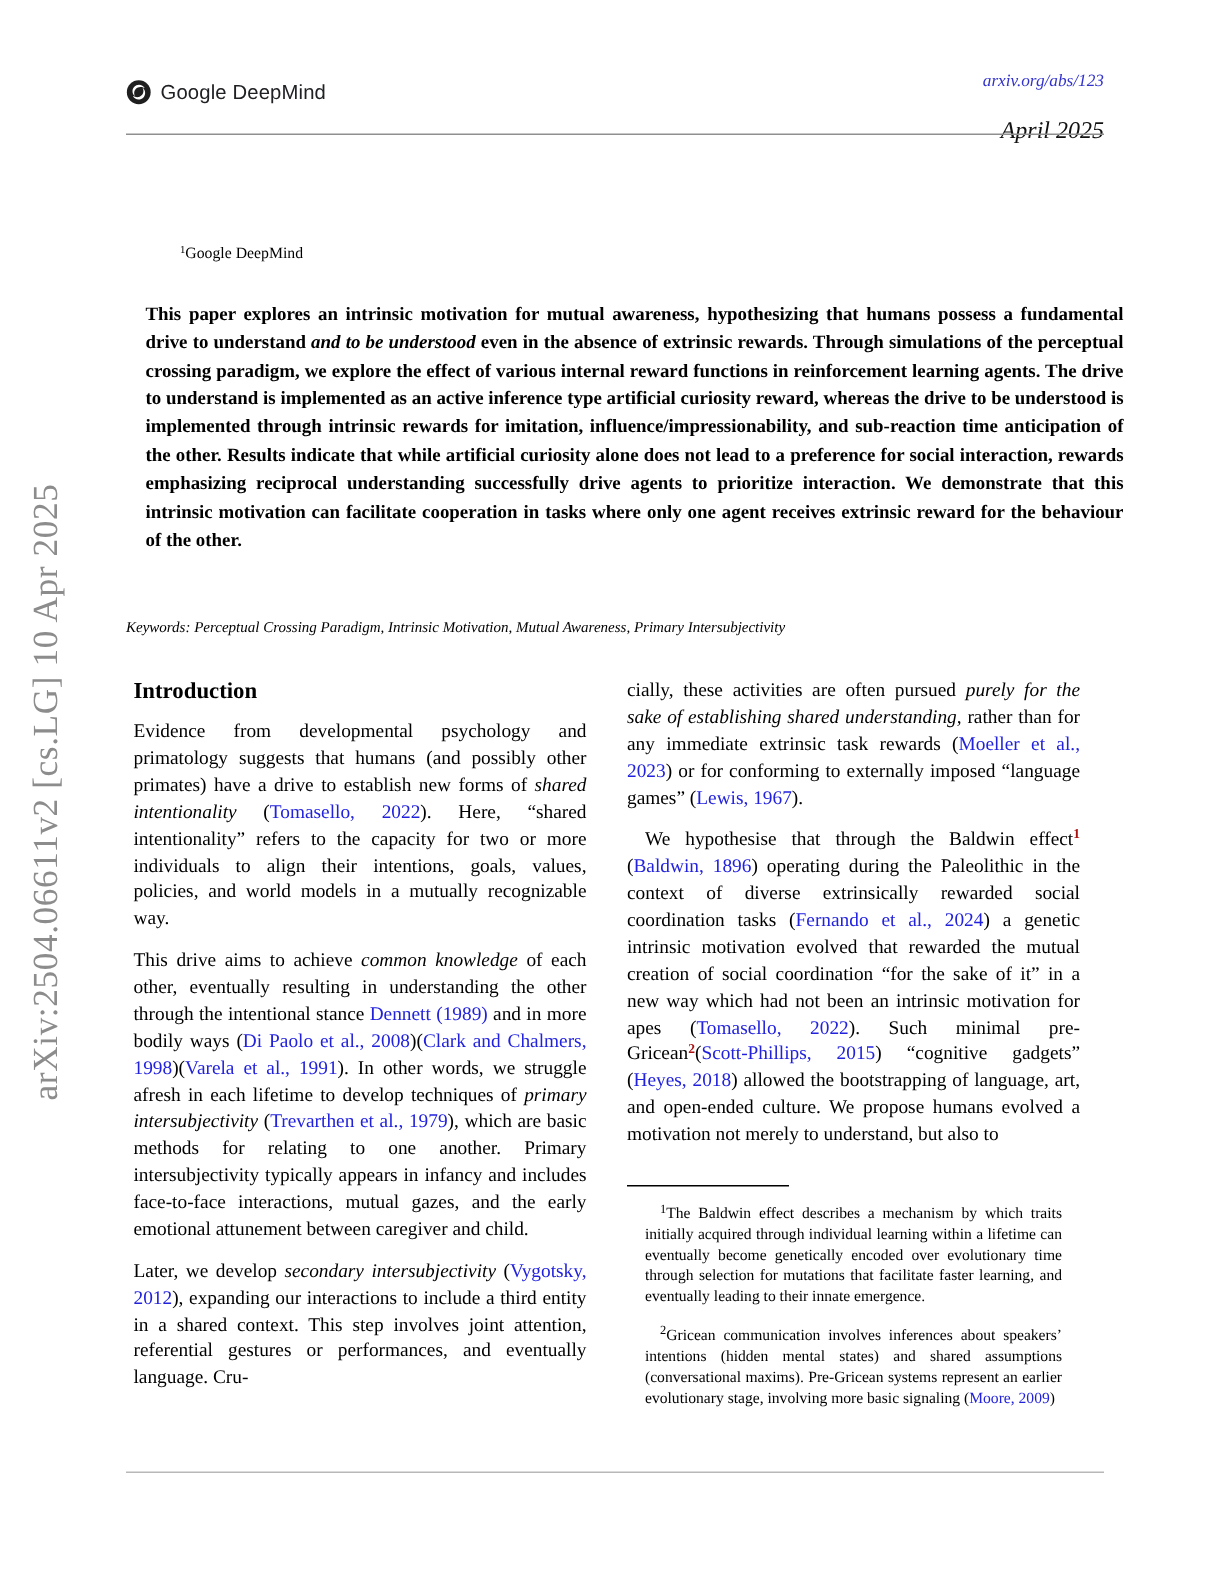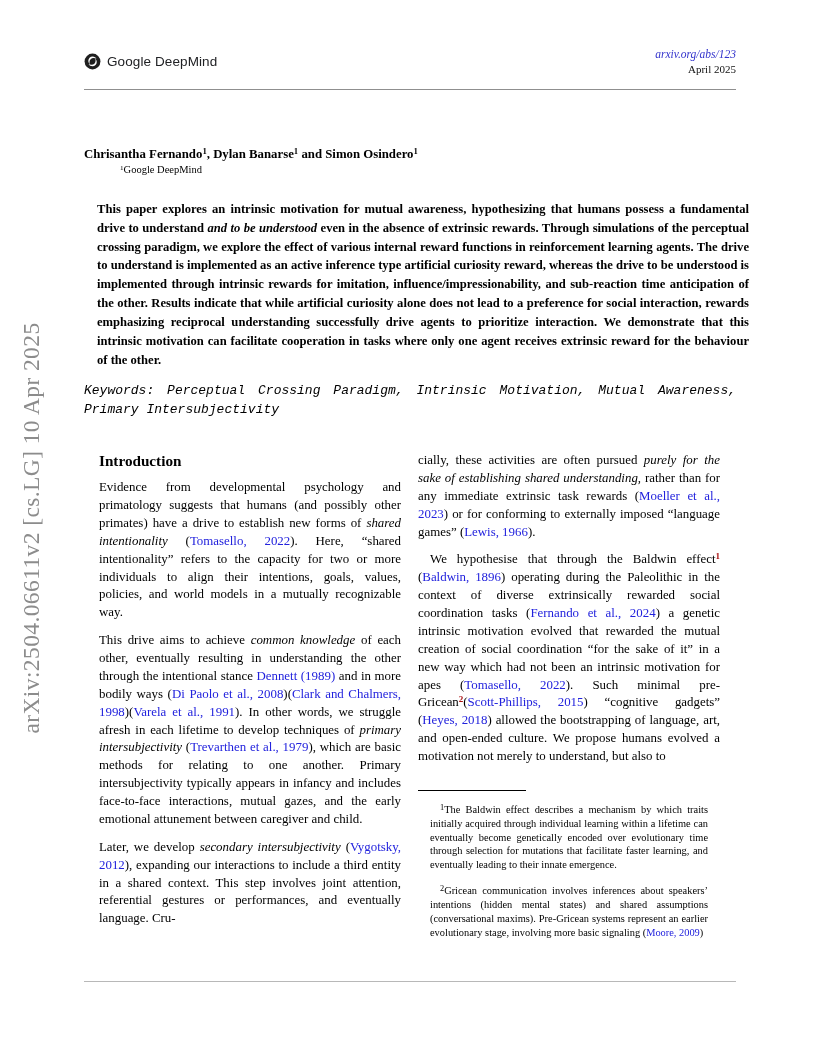--- a/index.html
+++ b/index.html
@@ -74,22 +74,24 @@
     top: 0;
     text-align: right;
     line-height: 1.42;
   }
   .header-url {
     font-style: italic;
     font-size: 11.5px;
     color: #3333cc;
   }
   .header-date {
-    font-size: 11px;
+    font-style: italic;
+    font-size: 16px;
     color: #111111;
+    margin-top: 15px;
   }
   .header-rule {
     position: absolute;
     left: 84px;
     top: 89px;
     width: 652px;
     height: 1px;
     background: #8f8f8f;
   }
 
@@ -134,39 +136,38 @@
     font-weight: bold;
     line-height: 1.495;
     text-align: justify;
     margin-left: 13px;
   }
   .abstract i { font-weight: bold; }
 
   .keywords {
     position: absolute;
     left: 84px;
-    top: 382px;
-    width: 652px;
-    font-size: 13px;
+    top: 412px;
+    width: 652px;
+    font-size: 10px;
     font-style: italic;
     line-height: 1.45;
     text-align: justify;
-    font-family: Liberation Mono, monospace;
   }
 
   
   .col {
     position: absolute;
     top: 452px;
     width: 302px;
     font-size: 12.9px;
     line-height: 1.385;
     text-align: justify;
   }
-  .col-left  { left: 99px; }
+  .col-left  { left: 89px; }
   .col-right { left: 418px; }
 
   .section-head {
     font-size: 15.2px;
     font-weight: bold;
     margin: 0 0 9px 0;
     line-height: 1.2;
   }
   .col p {
     margin: 0 0 10px 0;
@@ -239,39 +240,38 @@
       </span>
       <span class="brand-text">Google DeepMind</span>
     </div>
     <div class="header-right">
       <div class="header-url">arxiv.org/abs/123</div>
       <div class="header-date">April 2025</div>
     </div>
   </div>
   <div class="header-rule"></div>
 
-  <div class="authors">Chrisantha Fernando<sup>1</sup>, Dylan Banarse<sup>1</sup> and Simon Osindero<sup>1</sup></div>
   <div class="affiliation"><sup>1</sup>Google DeepMind</div>
 
   <div class="abstract">This paper explores an intrinsic motivation for mutual awareness, hypothesizing that humans possess a fundamental drive to understand <i>and to be understood</i> even in the absence of extrinsic rewards. Through simulations of the perceptual crossing paradigm, we explore the effect of various internal reward functions in reinforcement learning agents. The drive to understand is implemented as an active inference type artificial curiosity reward, whereas the drive to be understood is implemented through intrinsic rewards for imitation, influence/impressionability, and sub-reaction time anticipation of the other. Results indicate that while artificial curiosity alone does not lead to a preference for social interaction, rewards emphasizing reciprocal understanding successfully drive agents to prioritize interaction. We demonstrate that this intrinsic motivation can facilitate cooperation in tasks where only one agent receives extrinsic reward for the behaviour of the other.</div>
 
   <div class="keywords">Keywords: Perceptual Crossing Paradigm, Intrinsic Motivation, Mutual Awareness, Primary Intersubjectivity</div>
 
   <div class="col col-left">
     <div class="section-head">Introduction</div>
     <div>
         <p>Evidence from developmental psychology and primatology suggests that humans (and possibly other primates) have a drive to establish new forms of <i>shared intentionality</i> (<span class="cite">Tomasello, 2022</span>). Here, “shared intentionality” refers to the capacity for two or more individuals to align their intentions, goals, values, policies, and world models in a mutually recognizable way.</p>
         <p>This drive aims to achieve <i>common knowledge</i> of each other, eventually resulting in understanding the other through the intentional stance <span class="cite">Dennett (1989)</span> and in more bodily ways (<span class="cite">Di Paolo et al., 2008</span>)(<span class="cite">Clark and Chalmers, 1998</span>)(<span class="cite">Varela et al., 1991</span>). In other words, we struggle afresh in each lifetime to develop techniques of <i>primary intersubjectivity</i> (<span class="cite">Trevarthen et al., 1979</span>), which are basic methods for relating to one another. Primary intersubjectivity typically appears in infancy and includes face-to-face interactions, mutual gazes, and the early emotional attunement between caregiver and child.</p>
         <p>Later, we develop <i>secondary intersubjectivity</i> (<span class="cite">Vygotsky, 2012</span>), expanding our interactions to include a third entity in a shared context. This step involves joint attention, referential gestures or performances, and eventually language. Cru-</p>
       </div>
   </div>
 
   <div class="col col-right">
     <div>
-        <p>cially, these activities are often pursued <i>purely for the sake of establishing shared understanding,</i> rather than for any immediate extrinsic task rewards (<span class="cite">Moeller et al., 2023</span>) or for conforming to externally imposed “language games” (<span class="cite">Lewis, 1966</span>).</p>
+        <p>cially, these activities are often pursued <i>purely for the sake of establishing shared understanding,</i> rather than for any immediate extrinsic task rewards (<span class="cite">Moeller et al., 2023</span>) or for conforming to externally imposed “language games” (<span class="cite">Lewis, 1967</span>).</p>
         <p class="indent">We hypothesise that through the Baldwin effect<span class="fnmark">1</span> (<span class="cite">Baldwin, 1896</span>) operating during the Paleolithic in the context of diverse extrinsically rewarded social coordination tasks (<span class="cite">Fernando et al., 2024</span>) a genetic intrinsic motivation evolved that rewarded the mutual creation of social coordination “for the sake of it” in a new way which had not been an intrinsic motivation for apes (<span class="cite">Tomasello, 2022</span>). Such minimal pre-Gricean<span class="fnmark">2</span>(<span class="cite">Scott-Phillips, 2015</span>) “cognitive gadgets” (<span class="cite">Heyes, 2018</span>) allowed the bootstrapping of language, art, and open-ended culture. We propose humans evolved a motivation not merely to understand, but also to</p>
       </div>
   </div>
 
   <div class="footnotes">
     <div class="fn-rule"></div>
     <div>
         <p><span class="fnnum">1</span>The Baldwin effect describes a mechanism by which traits initially acquired through individual learning within a lifetime can eventually become genetically encoded over evolutionary time through selection for mutations that facilitate faster learning, and eventually leading to their innate emergence.</p>
         <p><span class="fnnum">2</span>Gricean communication involves inferences about speakers’ intentions (hidden mental states) and shared assumptions (conversational maxims). Pre-Gricean systems represent an earlier evolutionary stage, involving more basic signaling (<span class="cite">Moore, 2009</span>)</p>
       </div>

